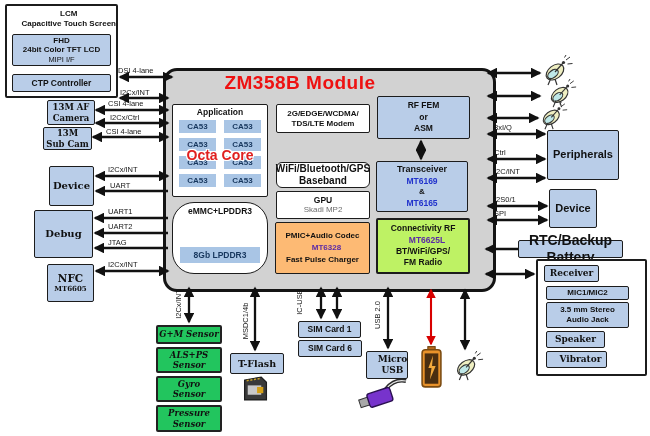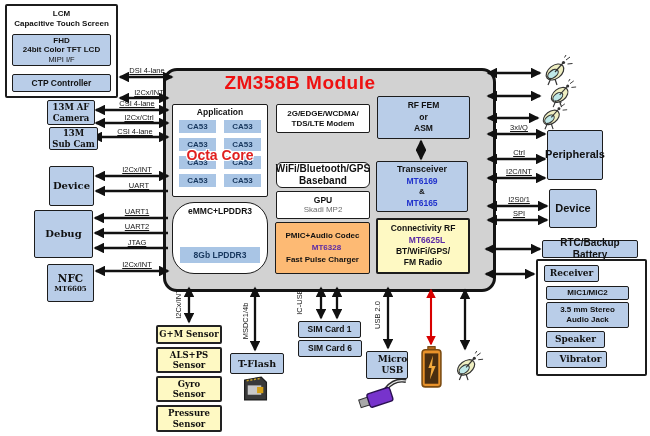--- a/index.html
+++ b/index.html
@@ -3,27 +3,27 @@
 <meta charset="utf-8">
 <style>
   html,body{margin:0;padding:0;background:#fff;}
   .canvas{position:relative;width:650px;height:436px;background:#ffffff;overflow:hidden;
           font-family:"Liberation Sans",sans-serif;}
   .box{position:absolute;box-sizing:border-box;display:flex;flex-direction:column;align-items:center;
        justify-content:center;text-align:center;border:1.5px solid #1c1c1c;border-radius:2px;
        line-height:1.22;z-index:3;color:#111;}
   .blue{background:#B9CDE8;}
   .white{background:#ffffff;}
-  .yellow{background:#fef9c3;border-width:2px;border-color:#222;}
+  .yellow{background:#22c55e;border-width:2px;border-color:#222;font-style:italic;}
   .salmon{background:#fdba74;}
-  .orange{background:#fef9c3;border-width:2px;}
+  .orange{background:#bef264;border-width:2px;}
   .serif{font-family:"DejaVu Serif",serif;font-weight:bold;}
   .sans{font-family:"Liberation Sans",sans-serif;font-weight:bold;}
   .pre{white-space:pre-line;}
-  .lbl{position:absolute;font:7.5px "Liberation Sans",sans-serif;color:#151515;text-align:center;z-index:4;text-decoration:underline;}
+  .lbl{position:absolute;font:7.5px "Liberation Sans",sans-serif;color:#151515;z-index:4;}
   .vlbl{position:absolute;font:7.5px "Liberation Sans",sans-serif;color:#151515;white-space:nowrap;
         transform:translate(-50%,-50%) rotate(-90deg);z-index:4;}
   .module{position:absolute;left:163px;top:68px;width:327px;height:218px;background:#D2D2D2;
           border:3px solid #141414;border-radius:14px;z-index:1;}
   .module-title{position:absolute;left:185px;top:72px;width:230px;text-align:center;
                 font:bold 19px "Liberation Sans",sans-serif;color:#EE1111;z-index:3;letter-spacing:.5px;}
   .core-grid{display:grid;grid-template-columns:37px 37px;gap:5px 8px;margin-top:3px;}
   .core{height:13px;background:#A9C5E5;display:flex;align-items:center;justify-content:center;
         font:bold 8px "Liberation Sans",sans-serif;color:#17375E;}
   .memchip{position:absolute;left:7px;width:80px;height:16px;background:#A9C5E5;display:flex;
@@ -86,38 +86,38 @@
       <line x1="337" y1="288" x2="337" y2="318" marker-start="url(#ab)" marker-end="url(#ab)"></line>
       <line x1="388" y1="288" x2="388" y2="348" marker-start="url(#ab)" marker-end="url(#ab)"></line>
       <line x1="465" y1="290" x2="465" y2="349" marker-start="url(#ab)" marker-end="url(#ab)"></line>
       <line x1="421" y1="141" x2="421" y2="159" marker-start="url(#ab)" marker-end="url(#ab)"></line>
     </g>
     <g stroke="#D80000" stroke-width="2.1">
       <line x1="431" y1="290" x2="431" y2="344" marker-start="url(#ar)" marker-end="url(#ar)"></line>
     </g>
   </svg>
 
-  <div class="box white" style="left:5px;top:4px;width:113px;height:94px;border-width:2px;justify-content:flex-start;">
+  <div class="box white" style="left:5px;top:4px;width:113px;height:94px;border-width:2px;justify-content:flex-start;align-items:flex-end;">
     <span class="sans pre" style="font-size:8px;margin-top:3px;">LCM
 Capacitive Touch Screen</span>
   </div>
   <div class="box blue" style="left:12px;top:34px;width:99px;height:32px;">
     <span class="sans pre" style="font-size:8px;">FHD
 24bit Color TFT LCD</span>
     <span style="font-size:7.5px;">MIPI I/F</span>
   </div>
   <div class="box blue" style="left:12px;top:74px;width:99px;height:18px;">
     <span class="sans" style="font-size:8.5px;">CTP Controller</span>
   </div>
 
   <div class="box blue serif" style="left:47px;top:100px;width:48px;height:25px;font-size:8.5px;">
     <span class="pre">13M AF
 Camera</span>
   </div>
-  <div class="box blue serif" style="left:43px;top:127px;width:49px;height:23px;font-size:8.5px;margin-left:6px;">
+  <div class="box blue serif" style="left:43px;top:127px;width:49px;height:23px;font-size:8.5px;">
     <span class="pre">13M
 Sub Cam</span>
   </div>
   <div class="box blue serif" style="left:49px;top:166px;width:45px;height:40px;font-size:10px;">
     <span>Device</span>
   </div>
   <div class="box blue serif" style="left:34px;top:210px;width:59px;height:48px;font-size:10px;">
     <span>Debug</span>
   </div>
   <div class="box blue serif" style="left:47px;top:264px;width:47px;height:38px;">
@@ -203,27 +203,27 @@
     <span style="font-size:8px;">&amp;</span>
     <span class="txt-blue">MT6165</span>
   </div>
   <div class="box orange sans" style="left:376px;top:218px;width:94px;height:56px;font-size:8.5px;line-height:1.35;">
     <span>Connectivity RF</span>
     <span class="txt-purple">MT6625L</span>
     <span class="pre">BT/WiFi/GPS/
 FM Radio</span>
   </div>
 
-  <div class="box blue sans" style="left:547px;top:130px;width:56px;height:50px;font-size:11px;">
+  <div class="box blue sans" style="left:547px;top:130px;width:72px;height:50px;font-size:11px;">
     <span>Peripherals</span>
   </div>
   <div class="box blue sans" style="left:549px;top:189px;width:48px;height:39px;font-size:11px;">
     <span>Device</span>
   </div>
-  <div class="box blue sans" style="left:542px;top:240px;width:96px;height:18px;font-size:10px;">
+  <div class="box blue sans" style="left:518px;top:240px;width:105px;height:18px;font-size:14px;">
     <span>RTC/Backup Battery</span>
   </div>
   <div class="box white" style="left:536px;top:259px;width:111px;height:117px;border-width:2px;"></div>
   <div class="box blue serif" style="left:544px;top:265px;width:55px;height:17px;font-size:9px;">
     <span>Receiver</span>
   </div>
   <div class="box blue sans" style="left:546px;top:286px;width:83px;height:14px;font-size:8px;">
     <span>MIC1/MIC2</span>
   </div>
   <div class="box blue sans" style="left:546px;top:302px;width:83px;height:26px;font-size:8px;">

